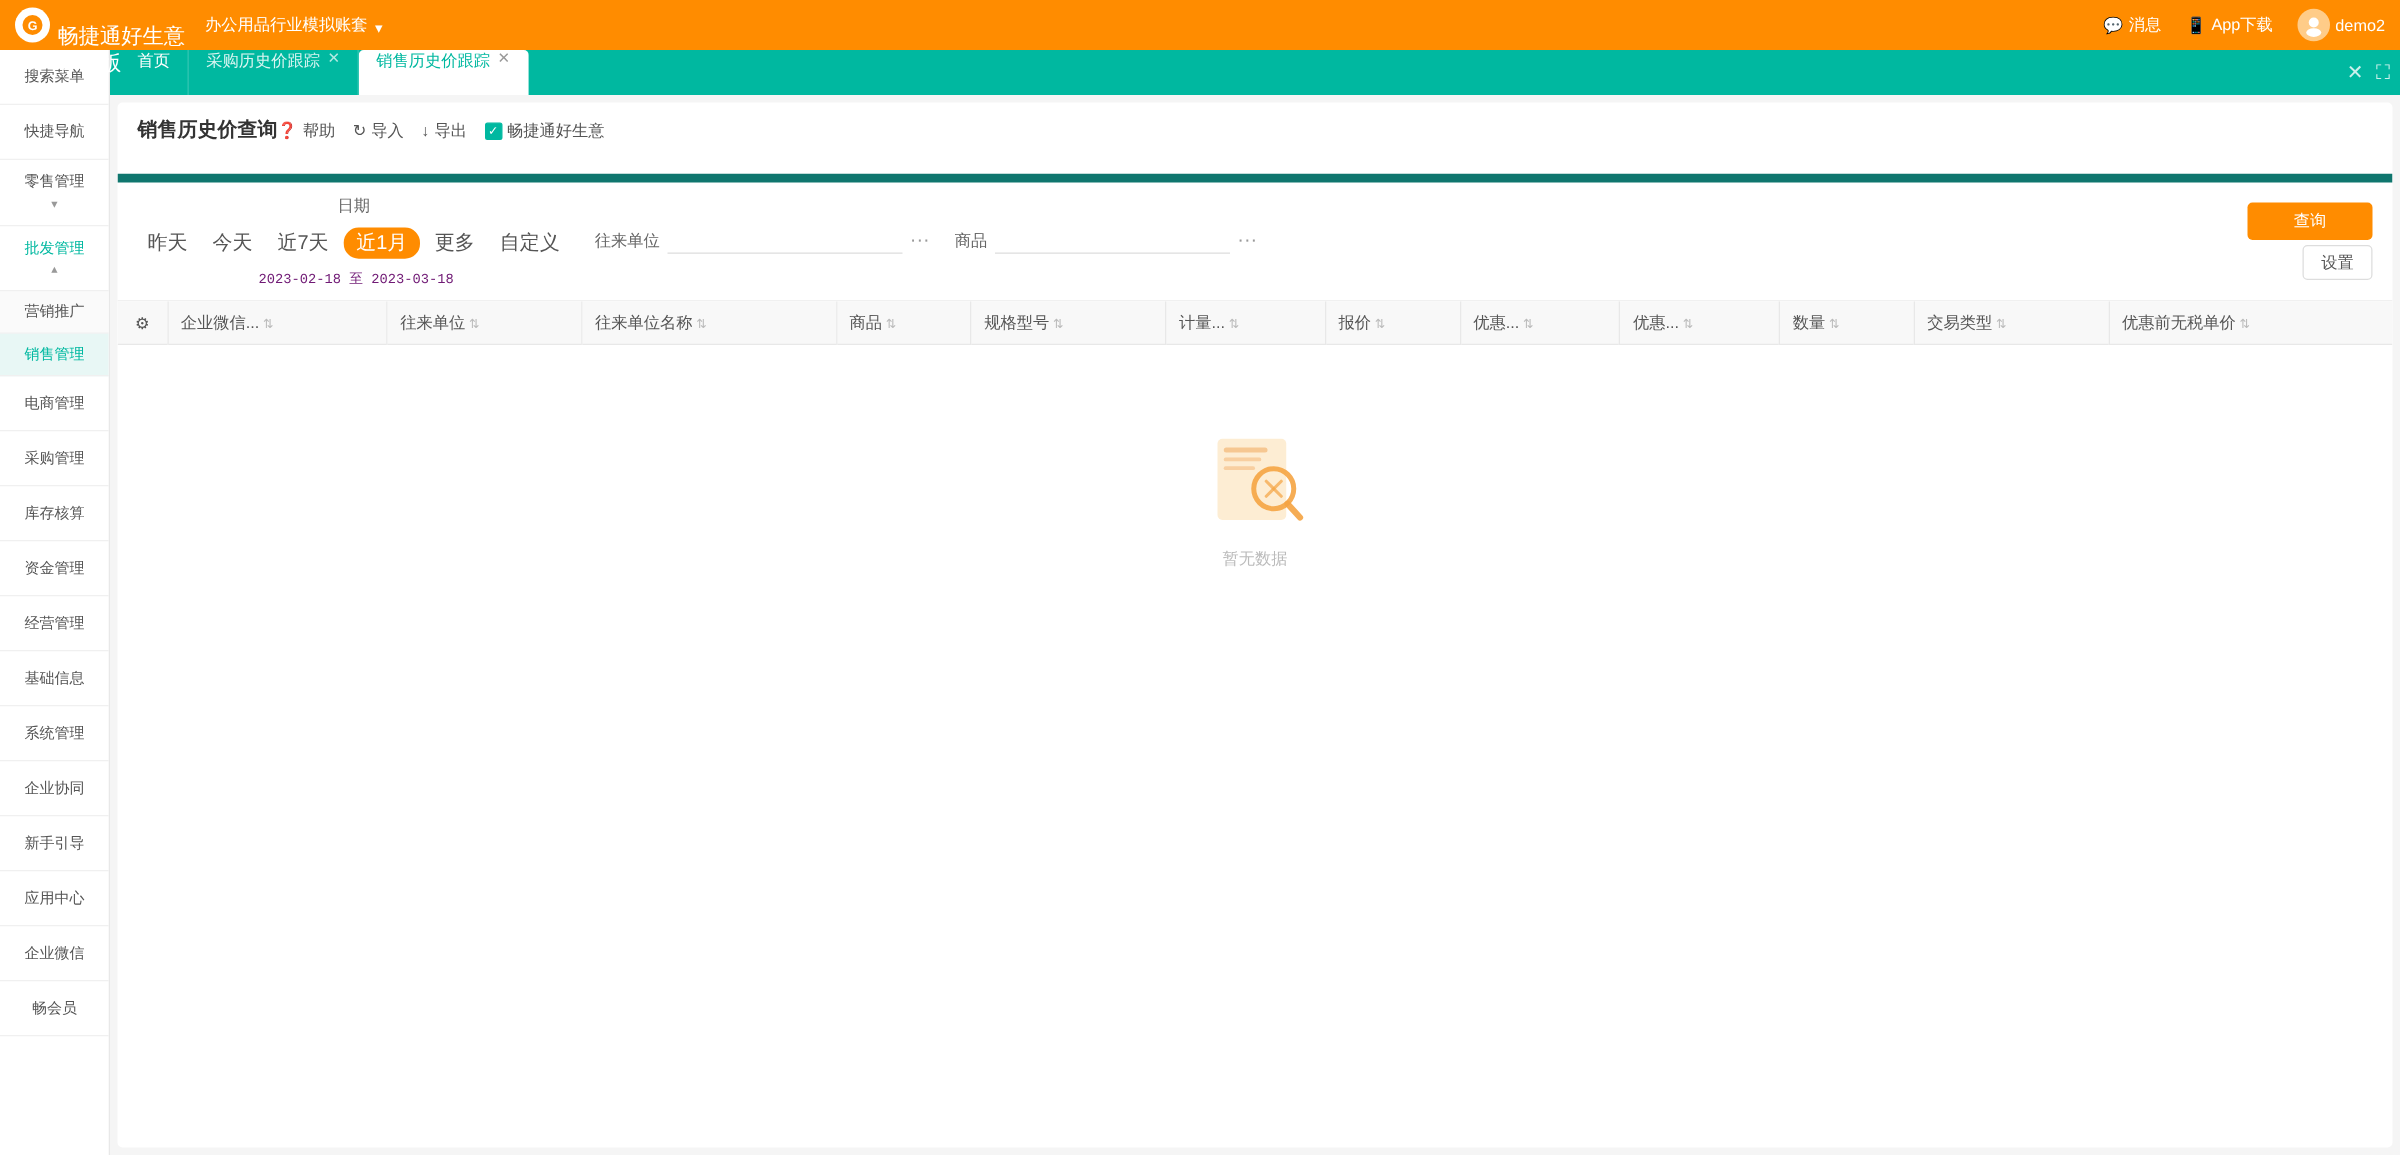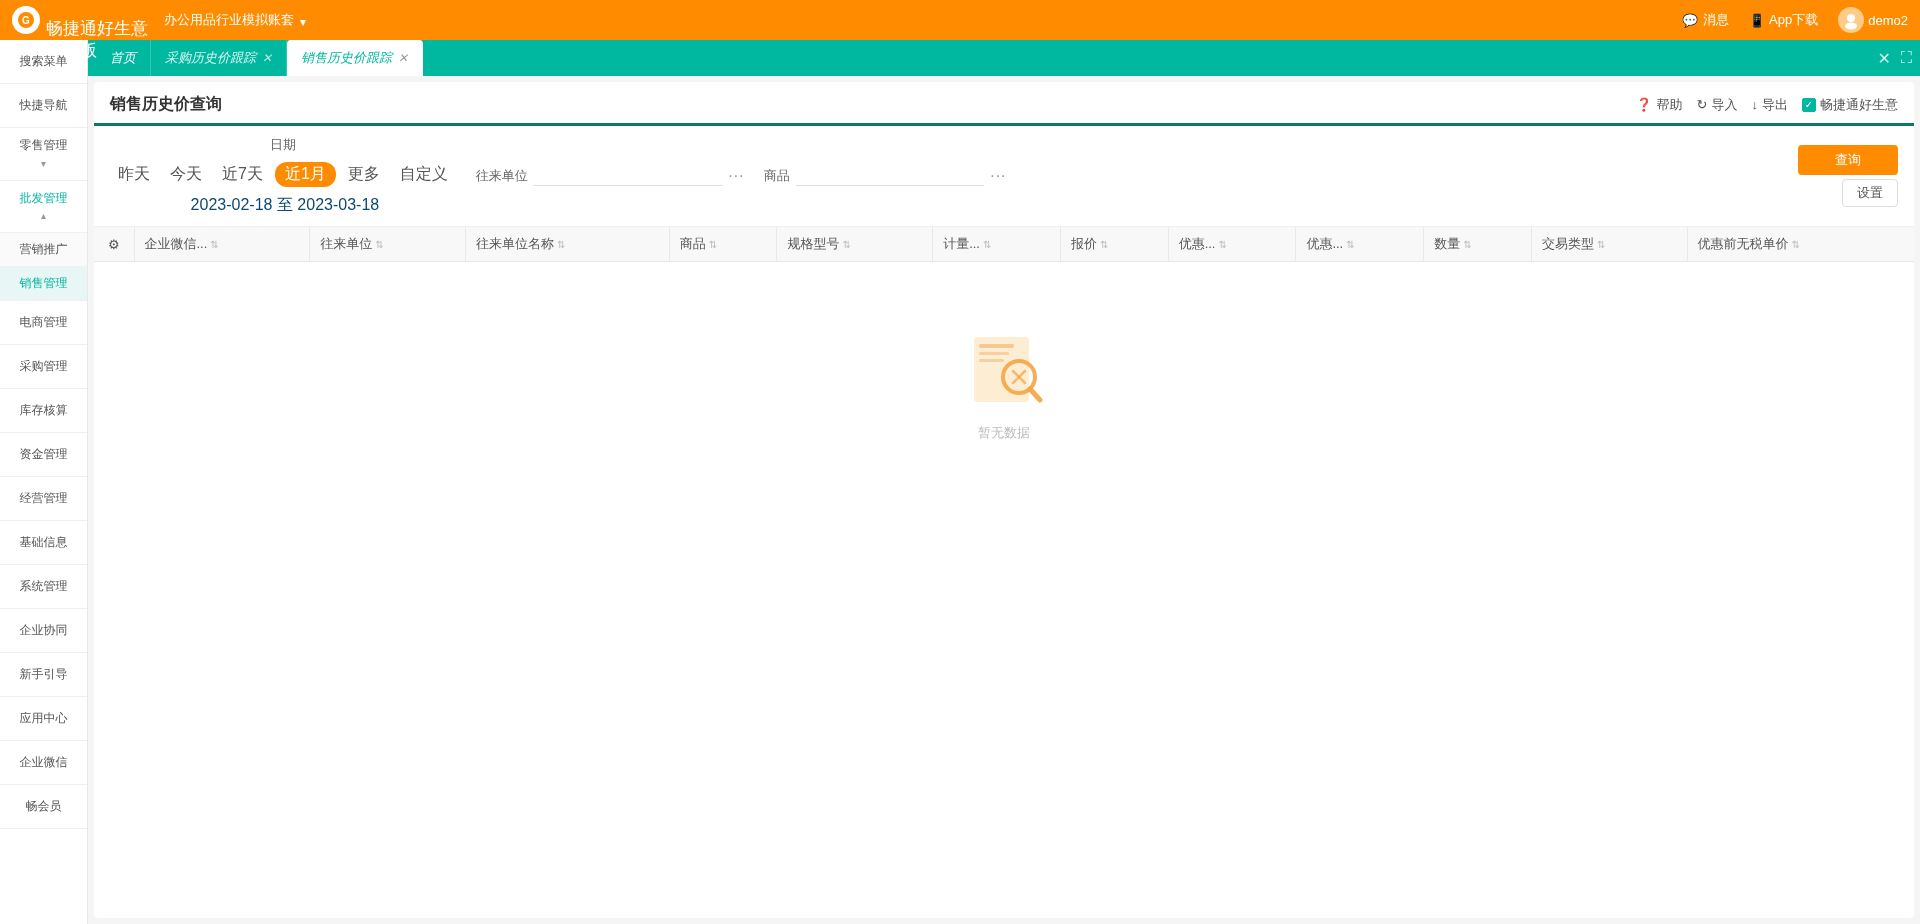--- a/index.html
+++ b/index.html
@@ -141,30 +141,28 @@
     .tab-bar {
       background: #00b8a0;
       display: flex;
       align-items: center;
       height: 36px;
       padding: 0 8px;
       gap: 0;
     }
     .tab-item {
       display: flex;
-      align-items: center;
       gap: 6px;
       padding: 0 14px;
       height: 100%;
       cursor: pointer;
       font-size: 13px;
       color: rgba(255,255,255,0.85);
       border-right: 1px solid rgba(255,255,255,0.2);
       white-space: nowrap;
-      font-style: italic;
     }
     .tab-item.active {
       background: #fff;
       color: #00b8a0;
       border-radius: 4px 4px 0 0;
     }
     .tab-item.home {
       color: #fff;
       font-weight: 500;
     }
@@ -205,23 +203,22 @@
       background: #fff;
       margin: 6px;
       border-radius: 4px;
       display: flex;
       flex-direction: column;
       overflow: hidden;
     }
     .page-header {
       display: flex;
       align-items: center;
-      justify-content: space-between;
-      padding: 12px 16px 8px;
-      border-bottom: 3px solid #0f766e;
+      padding: 12px 16px 24px;
+      border-bottom: 7px solid #0f766e;
     }
     .page-title {
       font-size: 16px;
       font-weight: 600;
       color: #333;
     }
     .page-actions {
       display: flex;
       align-items: center;
       gap: 14px;
@@ -287,23 +284,24 @@
       border: none;
       background: none;
     }
     .date-btn.active {
       background: #ff8c00;
       color: #fff;
       border-radius: 12px;
       padding: 2px 10px;
     }
     .date-range-text {
-      font-size: 16px;
-      color: #0c4a6e;
+      font-size: 11px;
+      color: #701a75;
       margin-left: 4px;
+      font-family: Liberation Mono, monospace;
     }
     .filter-input-group {
       display: flex;
       align-items: center;
       gap: 6px;
     }
     .filter-input {
       border: none;
       border-bottom: 1px solid #ddd;
       outline: none;

